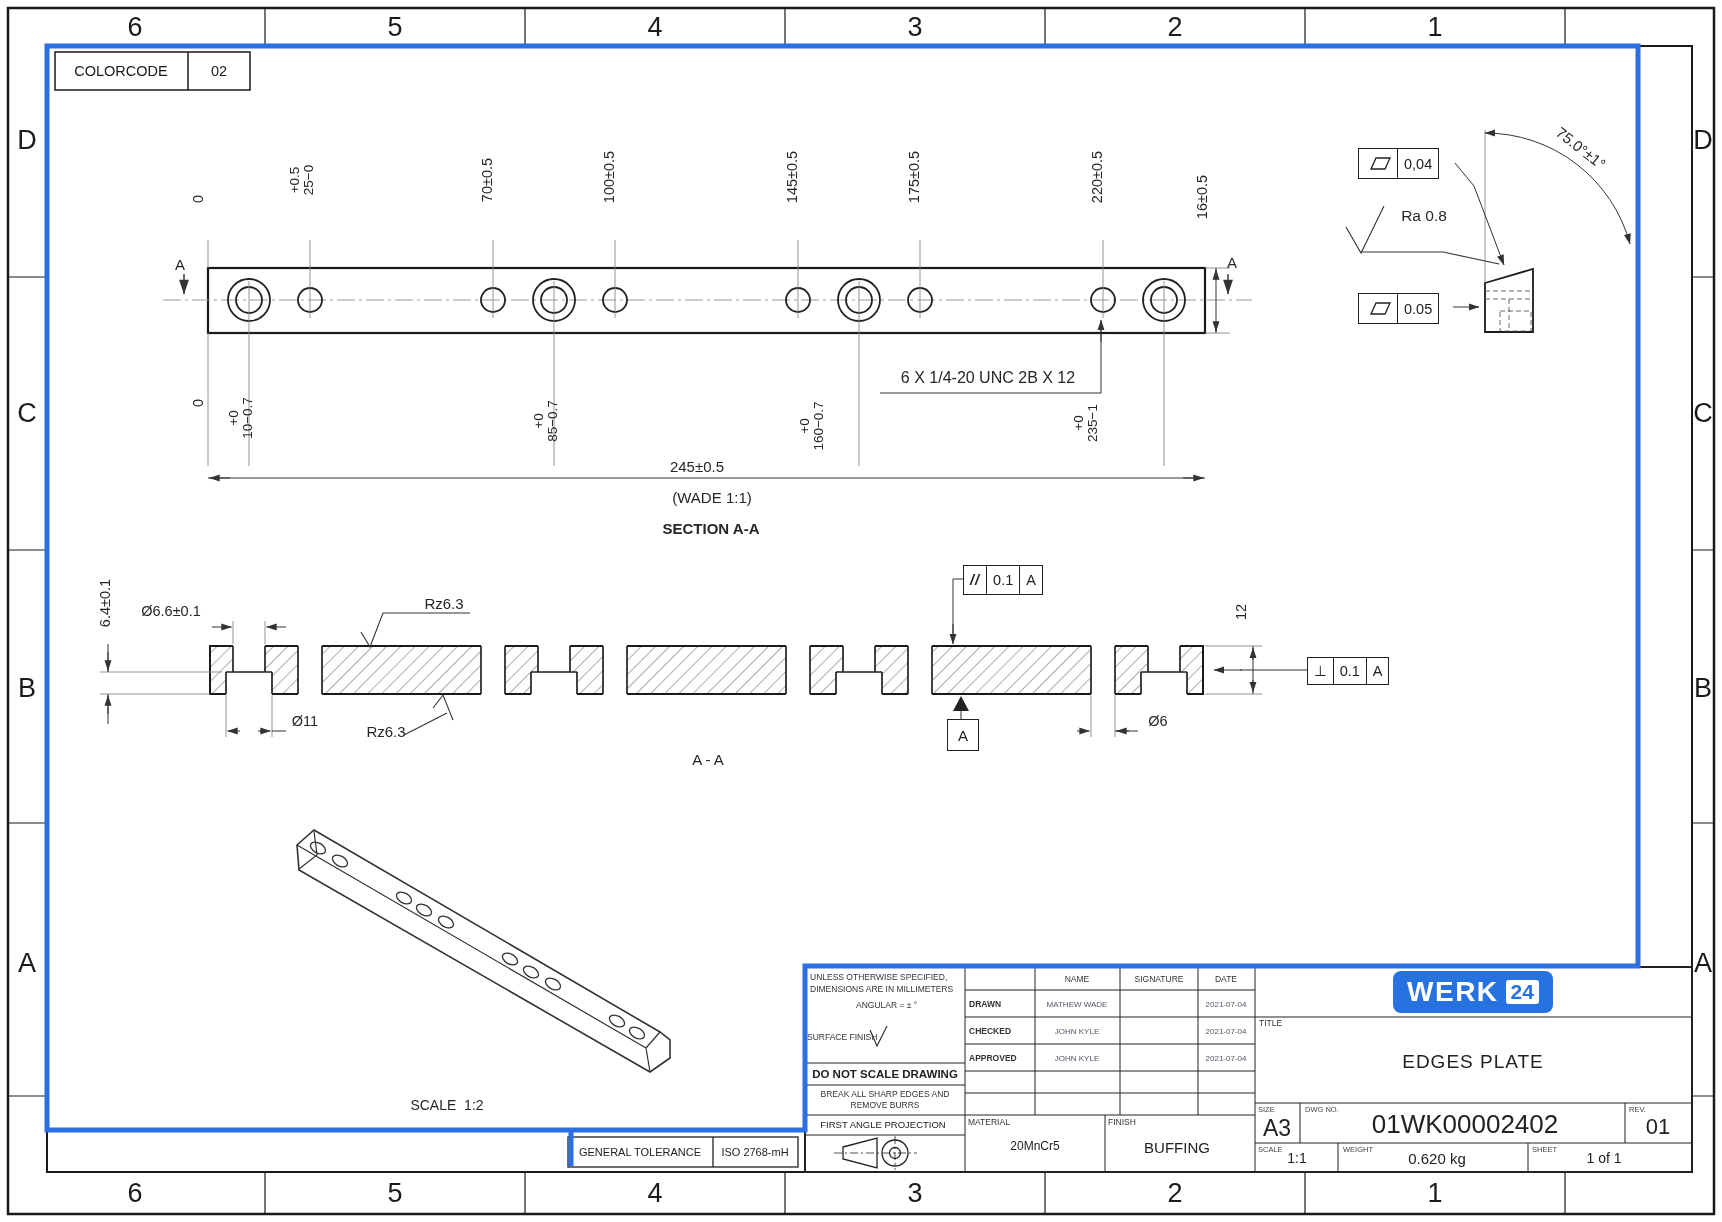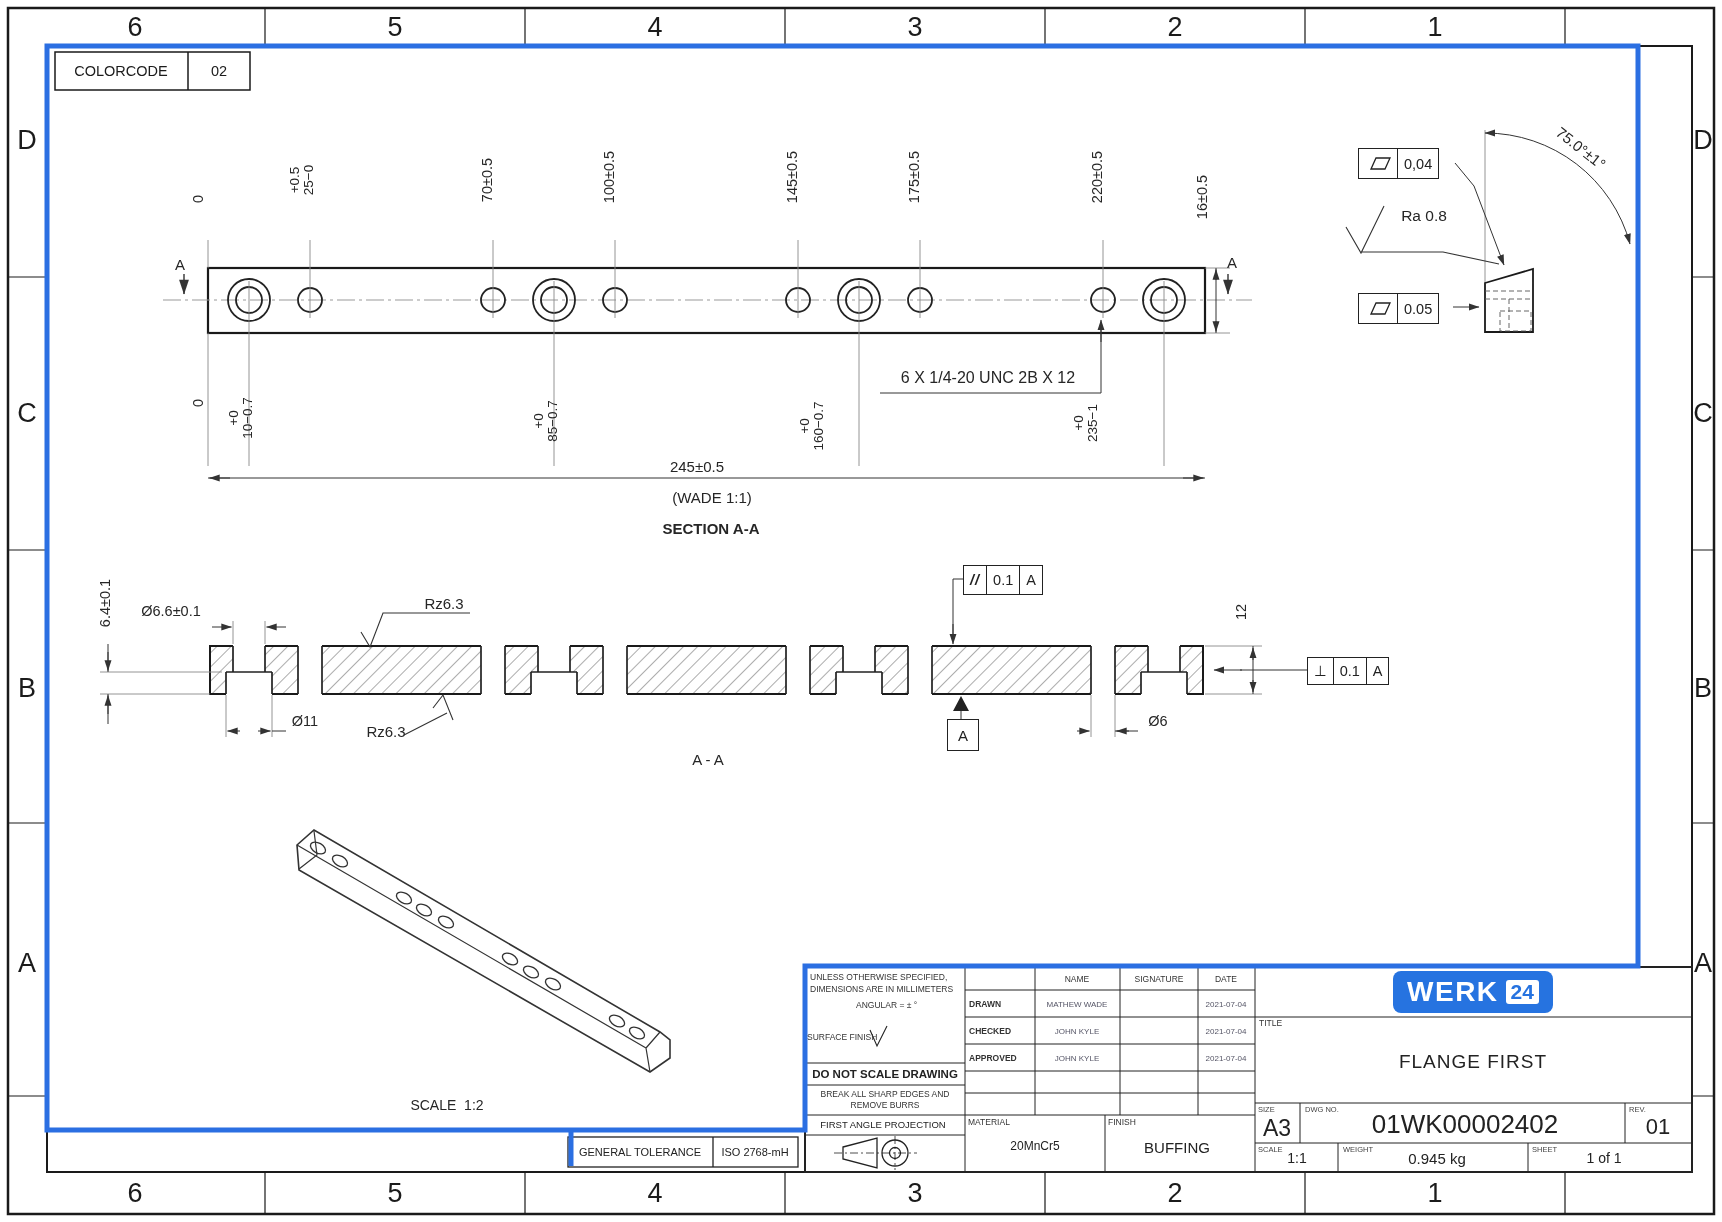--- a/index.html
+++ b/index.html
@@ -349,29 +349,29 @@
 <div class="ctr" style="left:1035px;top:1146px;font-size:12px">20MnCr5</div>
 <div class="lft tiny" style="left:1108px;top:1122px">FINISH</div>
 <div class="ctr" style="left:1177px;top:1147px;font-size:15px">BUFFING</div>
 
 <div class="logo">
   <span class="w">WERK</span>
   <span class="n">24</span>
 </div>
 
 <div class="lft tiny" style="left:1259px;top:1023px">TITLE</div>
-<div class="ctr" style="left:1473px;top:1062px;font-size:19px;letter-spacing:1px">FLANGE FIRST</div>
+<div class="ctr" style="left:1473px;top:1062px;font-size:19px;letter-spacing:1px">EDGES PLATE</div>
 
 <div class="lft tiny2" style="left:1258px;top:1109px">SIZE</div>
 <div class="ctr" style="left:1277px;top:1128px;font-size:23px">A3</div>
 <div class="lft tiny2" style="left:1305px;top:1109px">DWG NO.</div>
 <div class="ctr" style="left:1465px;top:1124px;font-size:26px">01WK00002402</div>
 <div class="lft tiny2" style="left:1629px;top:1109px">REV.</div>
 <div class="ctr" style="left:1658px;top:1127px;font-size:22px">01</div>
 
 <div class="lft tiny2" style="left:1258px;top:1149px">SCALE</div>
 <div class="ctr" style="left:1297px;top:1158px;font-size:14px">1:1</div>
 <div class="lft tiny2" style="left:1343px;top:1149px">WEIGHT</div>
-<div class="ctr" style="left:1437px;top:1158px;font-size:15px">0.945 kg</div>
+<div class="ctr" style="left:1437px;top:1158px;font-size:15px">0.620 kg</div>
 <div class="lft tiny2" style="left:1532px;top:1149px">SHEET</div>
 <div class="ctr" style="left:1604px;top:1158px;font-size:14px">1 of 1</div>
 
 </div>
 
 </body></html>

